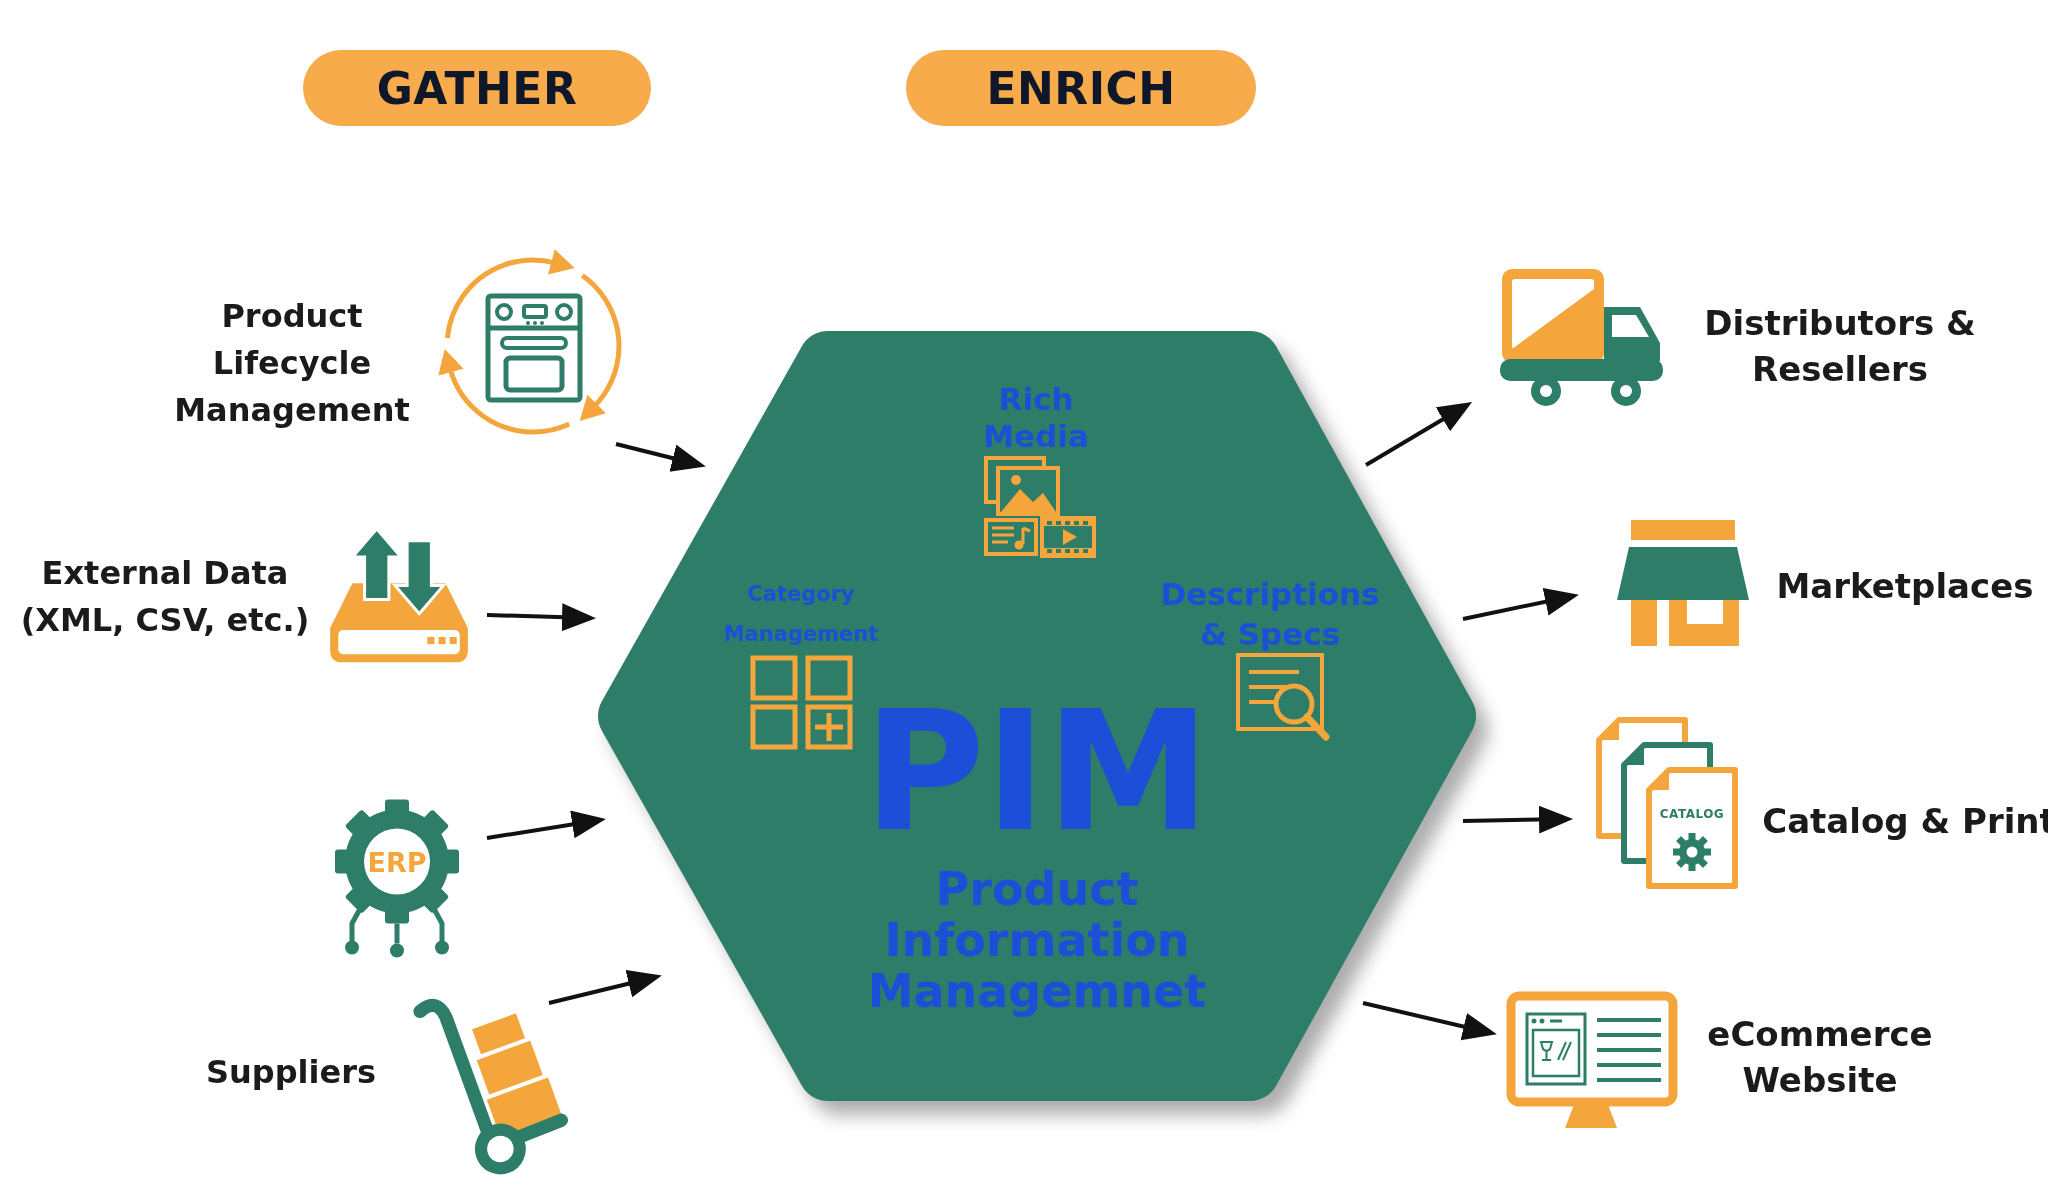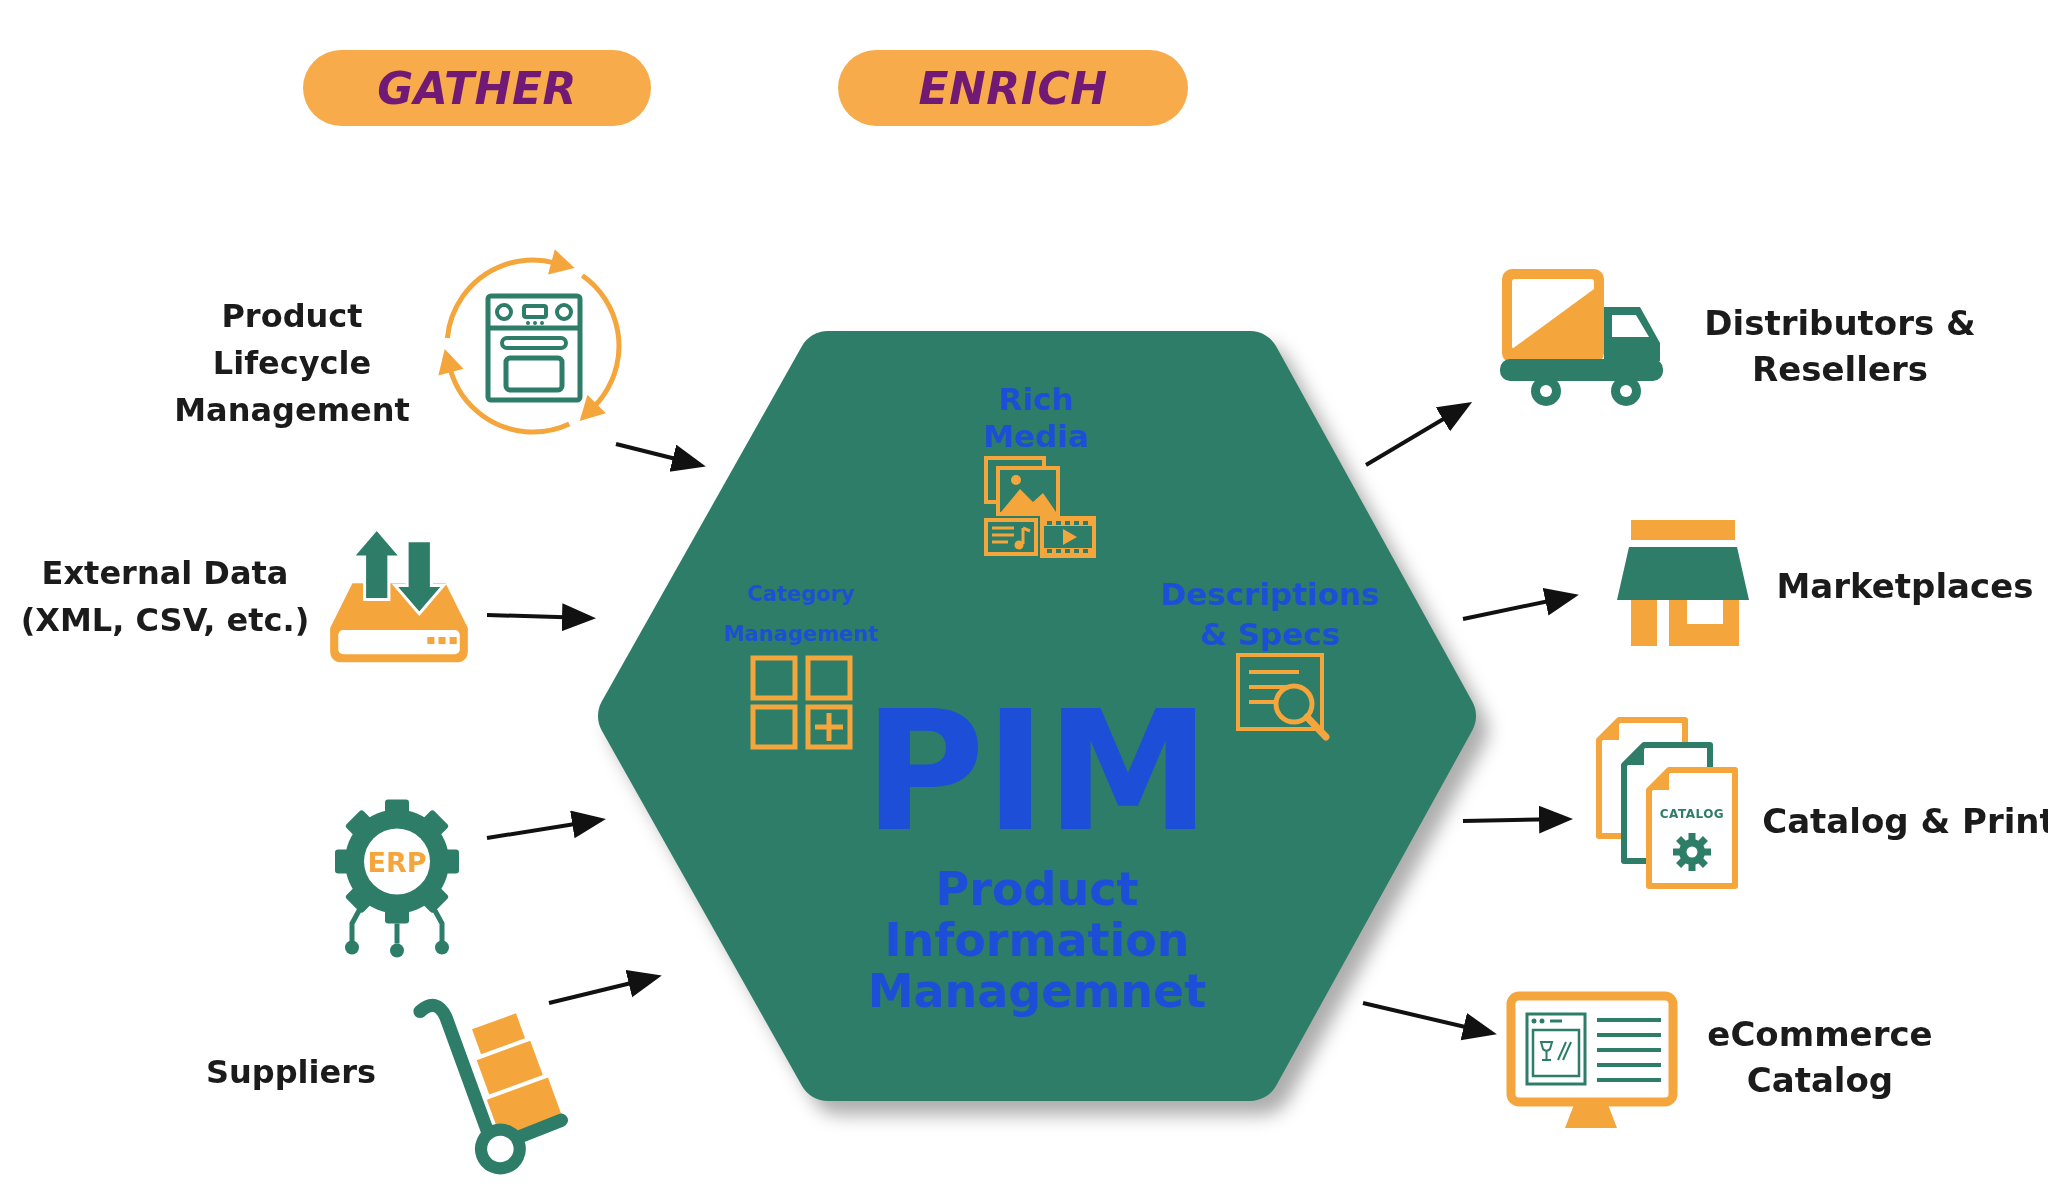--- a/index.html
+++ b/index.html
@@ -2,23 +2,23 @@
 <html><head>
 <meta charset="utf-8">
 <style>
   html,body{margin:0;padding:0;background:#ffffff;}
   body{width:2048px;height:1189px;font-family:"DejaVu Sans",sans-serif;}
   .canvas{position:relative;width:2048px;height:1189px;background:#ffffff;overflow:hidden;}
 
   
   .pill{position:absolute;top:50px;height:76px;background:#F7AB4B;border-radius:38px;
         display:flex;align-items:center;justify-content:center;
-        font-size:44px;font-weight:700;color:#701a75;letter-spacing:0.5px;font-style:italic;}
+        font-size:44px;font-weight:700;color:#0f172a;letter-spacing:0.5px;}
   #pill-gather{left:303px;width:348px;}
-  #pill-enrich{left:838px;width:350px;}
+  #pill-enrich{left:906px;width:350px;}
   #pill-publish{left:1396px;width:376px;}
 
   
   .side-label{position:absolute;font-weight:700;color:#1b1b1b;text-align:center;white-space:pre-line;}
   .src-label{font-size:32px;line-height:47px;}
   .out-label{font-size:34px;line-height:46px;}
   #src-label-plm{left:117px;top:293px;width:350px;}
   #src-label-external{left:0px;top:550px;width:330px;}
   #src-label-erp{left:0px;top:829px;width:330px;}
   #src-label-suppliers{left:141px;top:1049px;width:300px;}
@@ -56,21 +56,21 @@
 Management</div>
   <div class="side-label src-label" id="src-label-external">External Data
 (XML, CSV, etc.)</div>
   <div class="side-label out-label" id="out-label-distributors">Distributors &amp;
 Resellers</div>
 
   <div class="side-label src-label" id="src-label-suppliers">Suppliers</div>
   <div class="side-label out-label" id="out-label-marketplaces">Marketplaces</div>
   <div class="side-label out-label" id="out-label-catalog">Catalog &amp; Print</div>
   <div class="side-label out-label" id="out-label-ecommerce">eCommerce
-Catalog</div>
+Website</div>
 
   <div class="hex-label" id="feat-rich">Rich
 Media</div>
   <div class="hex-label" id="feat-category">Category
 Management</div>
   <div class="hex-label" id="pim-acronym">PIM</div>
   <div class="hex-label" id="feat-descriptions">Descriptions
 &amp; Specs</div>
   <div class="hex-label" id="pim-subtitle">Product
 Information

